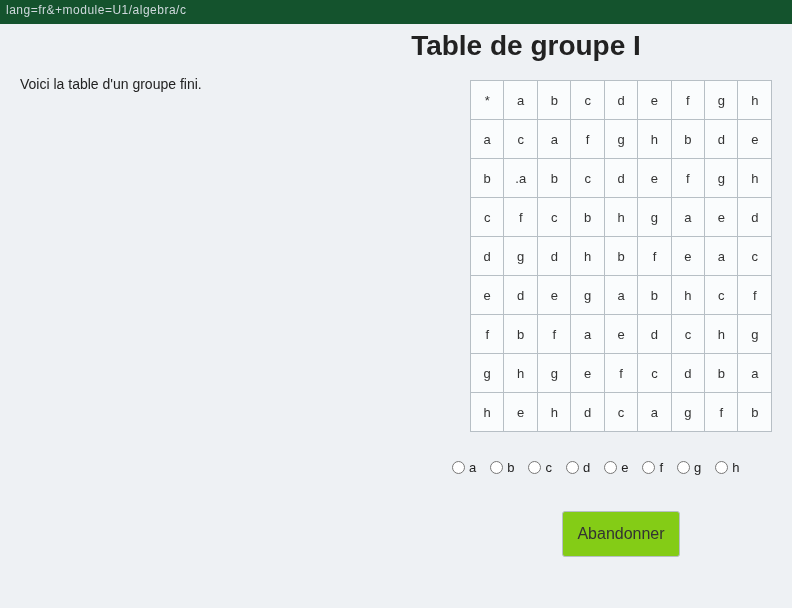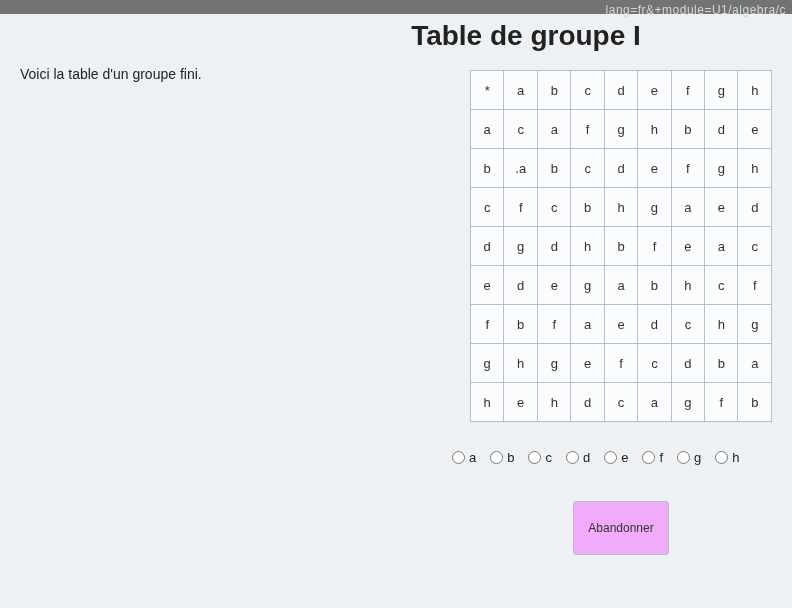--- a/index.html
+++ b/index.html
@@ -7,26 +7,25 @@
     padding: 0;
     width: 792px;
     height: 608px;
     font-family: Arial, Helvetica, sans-serif;
     background: #eef1f4;
     color: #222;
     overflow: hidden;
   }
   .url-bar {
     width: 100%;
-    height: 14px;
-    background: #737373;
+    height: 24px;
+    background: #14532d;
     color: #cfd8dc;
     font-size: 12px;
     line-height: 20px;
-    text-align: right;
     padding: 0 6px;
     box-sizing: border-box;
     letter-spacing: 0.5px;
     white-space: nowrap;
   }
   .page-title {
     font-size: 28px;
     font-weight: bold;
     text-align: center;
     margin: 6px 0 18px 0;
@@ -104,25 +103,25 @@
     background: #39424a;
     color: #fff;
     border: none;
     padding: 8px 14px;
     font-size: 12px;
     font-weight: bold;
     border-radius: 3px;
     cursor: pointer;
   }
   .btn-secondary {
-    background: #f0abfc;
+    background: #84cc16;
     color: #333;
     border: 1px solid #b7bfc5;
-    padding: 19px 14px;
-    font-size: 12px;
+    padding: 13px 14px;
+    font-size: 16px;
     border-radius: 3px;
     cursor: pointer;
   }
 </style>
 </head>
 <body>
 
 <div class="url-bar">
   <span>lang=fr&amp;+module=U1/algebra/c</span>
 </div>

